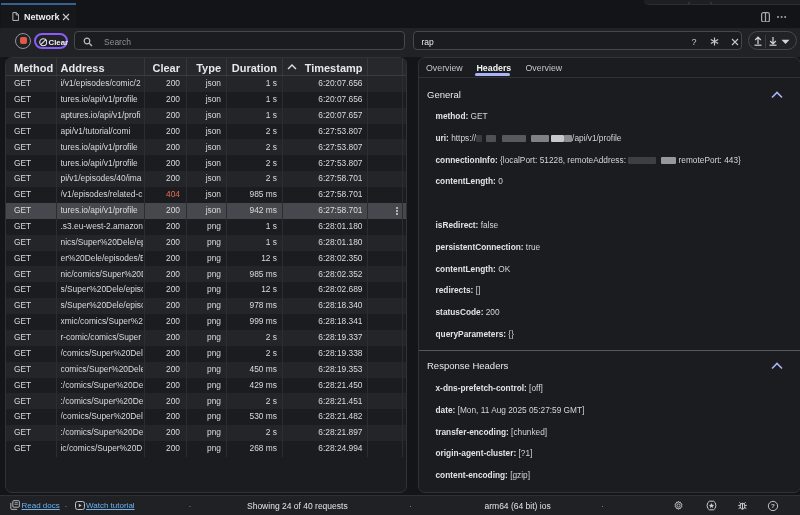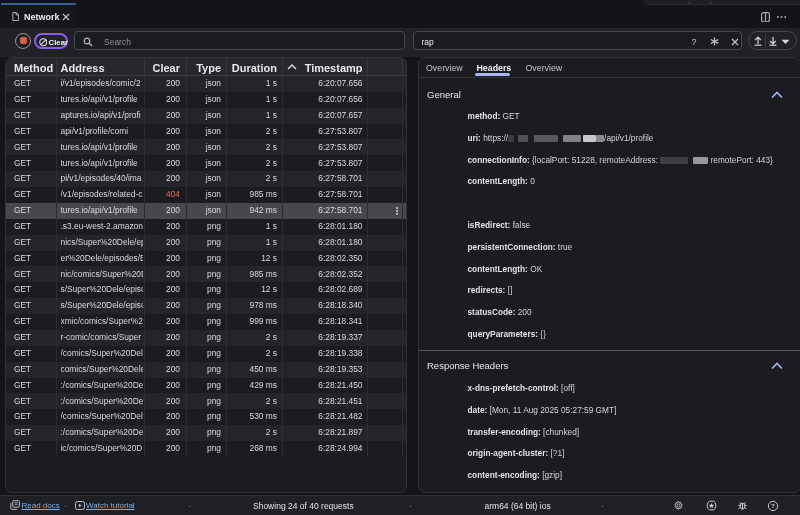--- a/index.html
+++ b/index.html
@@ -46,21 +46,21 @@
 .dots3 { position:absolute; left:390px; top:4px; width:2px; height:2px; background:#d4d6d8; border-radius:50%; box-shadow:0 3px 0 #d4d6d8, 0 6px 0 #d4d6d8; }
 
 
 #rpanel { position:absolute; left:418px; top:57px; width:383px; height:435.5px; background:#1a1c1f; border:1px solid #303236; border-radius:7px; overflow:hidden; }
 #rtabs { position:absolute; left:0; top:0; width:100%; height:19.5px; border-bottom:1px solid #303236; }
 #rtabs .t { position:absolute; top:5px; font-size:8.8px; color:#c3c6ca; }
 #rtabs .active { font-weight:bold; color:#f2f3f5; }
 #hunder { position:absolute; left:55.5px; top:15px; width:35px; height:2.5px; background:#a9b4f6; border-radius:2px; }
 .sect { position:absolute; left:8px; font-size:9.5px; color:#e6e8eb; }
 .ent { position:absolute; left:16.5px; font-size:8.3px; color:#d4d6d9; white-space:nowrap; }
-.ent b { color:#e1e3e6;margin-left:32px; }
+.ent b { color:#e1e3e6; }
 .rb { display:inline-block; height:7px; border-radius:1px; vertical-align:-1px; }
 #rdivider { position:absolute; left:0; top:291.5px; width:100%; height:1px; background:#55585c; }
 .chev { position:absolute; left:352px; width:12px; height:8px; }
 
 
 #footer { position:absolute; left:0; top:494.5px; width:800px; height:20.5px; background:#1f2125; border-top:1px solid #2e3034; }
 #footer .link { position:absolute; top:5px; font-size:8px; color:#70b1ef; text-decoration:underline; }
 #footer .wh { position:absolute; top:5px; font-size:8.5px; color:#e2e4e7; }
 #footer .dot { position:absolute; top:5px; font-size:8.5px; color:#8e9196; }
 </style></head>
@@ -170,21 +170,21 @@
 <div class="row rl" style="top:31.74px">
         <div class="c c1">GET</div>
         <div class="c c2">aptures.io/api/v1/profi</div>
         <div class="c c3">200</div>
         <div class="c c4">json</div>
         <div class="c c5">1 s</div>
         <div class="c c6">6:20:07.657</div>
       </div>
 <div class="row rd" style="top:47.61px">
         <div class="c c1">GET</div>
-        <div class="c c2">api/v1/profile/comi</div>
+        <div class="c c2">api/v1/tutorial/comi</div>
         <div class="c c3">200</div>
         <div class="c c4">json</div>
         <div class="c c5">2 s</div>
         <div class="c c6">6:27:53.807</div>
       </div>
 <div class="row rl" style="top:63.48px">
         <div class="c c1">GET</div>
         <div class="c c2">tures.io/api/v1/profile</div>
         <div class="c c3">200</div>
         <div class="c c4">json</div>
@@ -399,21 +399,21 @@
       <path d="M5.4 3.2 H9.4 M5.4 5.2 H9.4" stroke="#c3c6ca" stroke-width="0.9"></path>
     </svg>
   <span class="link" style="left:21.5px">Read docs</span>
   <span class="dot" style="left:64.5px">·</span>
   <svg style="position:absolute;left:74.5px;top:5.5px" width="10" height="9" viewBox="0 0 11 10">
       <rect x="0.55" y="0.55" width="9.9" height="8.9" rx="2.2" fill="none" stroke="#c3c6ca" stroke-width="1.1"></rect>
       <path d="M4.2 3.1 L7.3 5 L4.2 6.9 Z" fill="#c3c6ca"></path>
     </svg>
   <span class="link" style="left:86px">Watch tutorial</span>
   <span class="dot" style="left:188.5px">·</span>
-  <span class="wh" style="left:253px">Showing 24 of 40 requests</span>
+  <span class="wh" style="left:247px">Showing 24 of 40 requests</span>
   <span class="dot" style="left:409px">·</span>
   <span class="wh" style="left:484.5px">arm64 (64 bit) ios</span>
   <span class="dot" style="left:601px">·</span>
   <svg style="position:absolute;left:673px;top:499px;top:4.5px" width="11" height="11" viewBox="0 0 24 24">
       <path fill="none" stroke="#c9ccd0" stroke-width="1.9" d="M12 8.5 a3.5 3.5 0 1 0 0 7 a3.5 3.5 0 1 0 0 -7 M12 2.8 l1.2 2.7 2.9-.8 .8 2.9 2.7 1.2 -.8 2.9 .8 2.9 -2.7 1.2 -.8 2.9 -2.9 -.8 -1.2 2.7 -1.2 -2.7 -2.9 .8 -.8 -2.9 -2.7 -1.2 .8 -2.9 -.8 -2.9 2.7 -1.2 .8 -2.9 2.9 .8 Z"></path>
     </svg>
   <svg style="position:absolute;left:706px;top:4.5px" width="11" height="11" viewBox="0 0 11 11">
       <path fill="none" stroke="#c9ccd0" stroke-width="1" d="M3.4 1.2 H7.6 L9.2 2.7 L9.9 5.5 L9.2 8.3 L7.6 9.8 H3.4 L1.8 8.3 L1.1 5.5 L1.8 2.7 Z"></path>
       <path fill="#c9ccd0" d="M5.5 3 l0.78 1.7 1.85 0.2 -1.4 1.25 0.42 1.85 -1.65 -1 -1.65 1 0.42 -1.85 -1.4 -1.25 1.85 -0.2 Z"></path>
     </svg>

